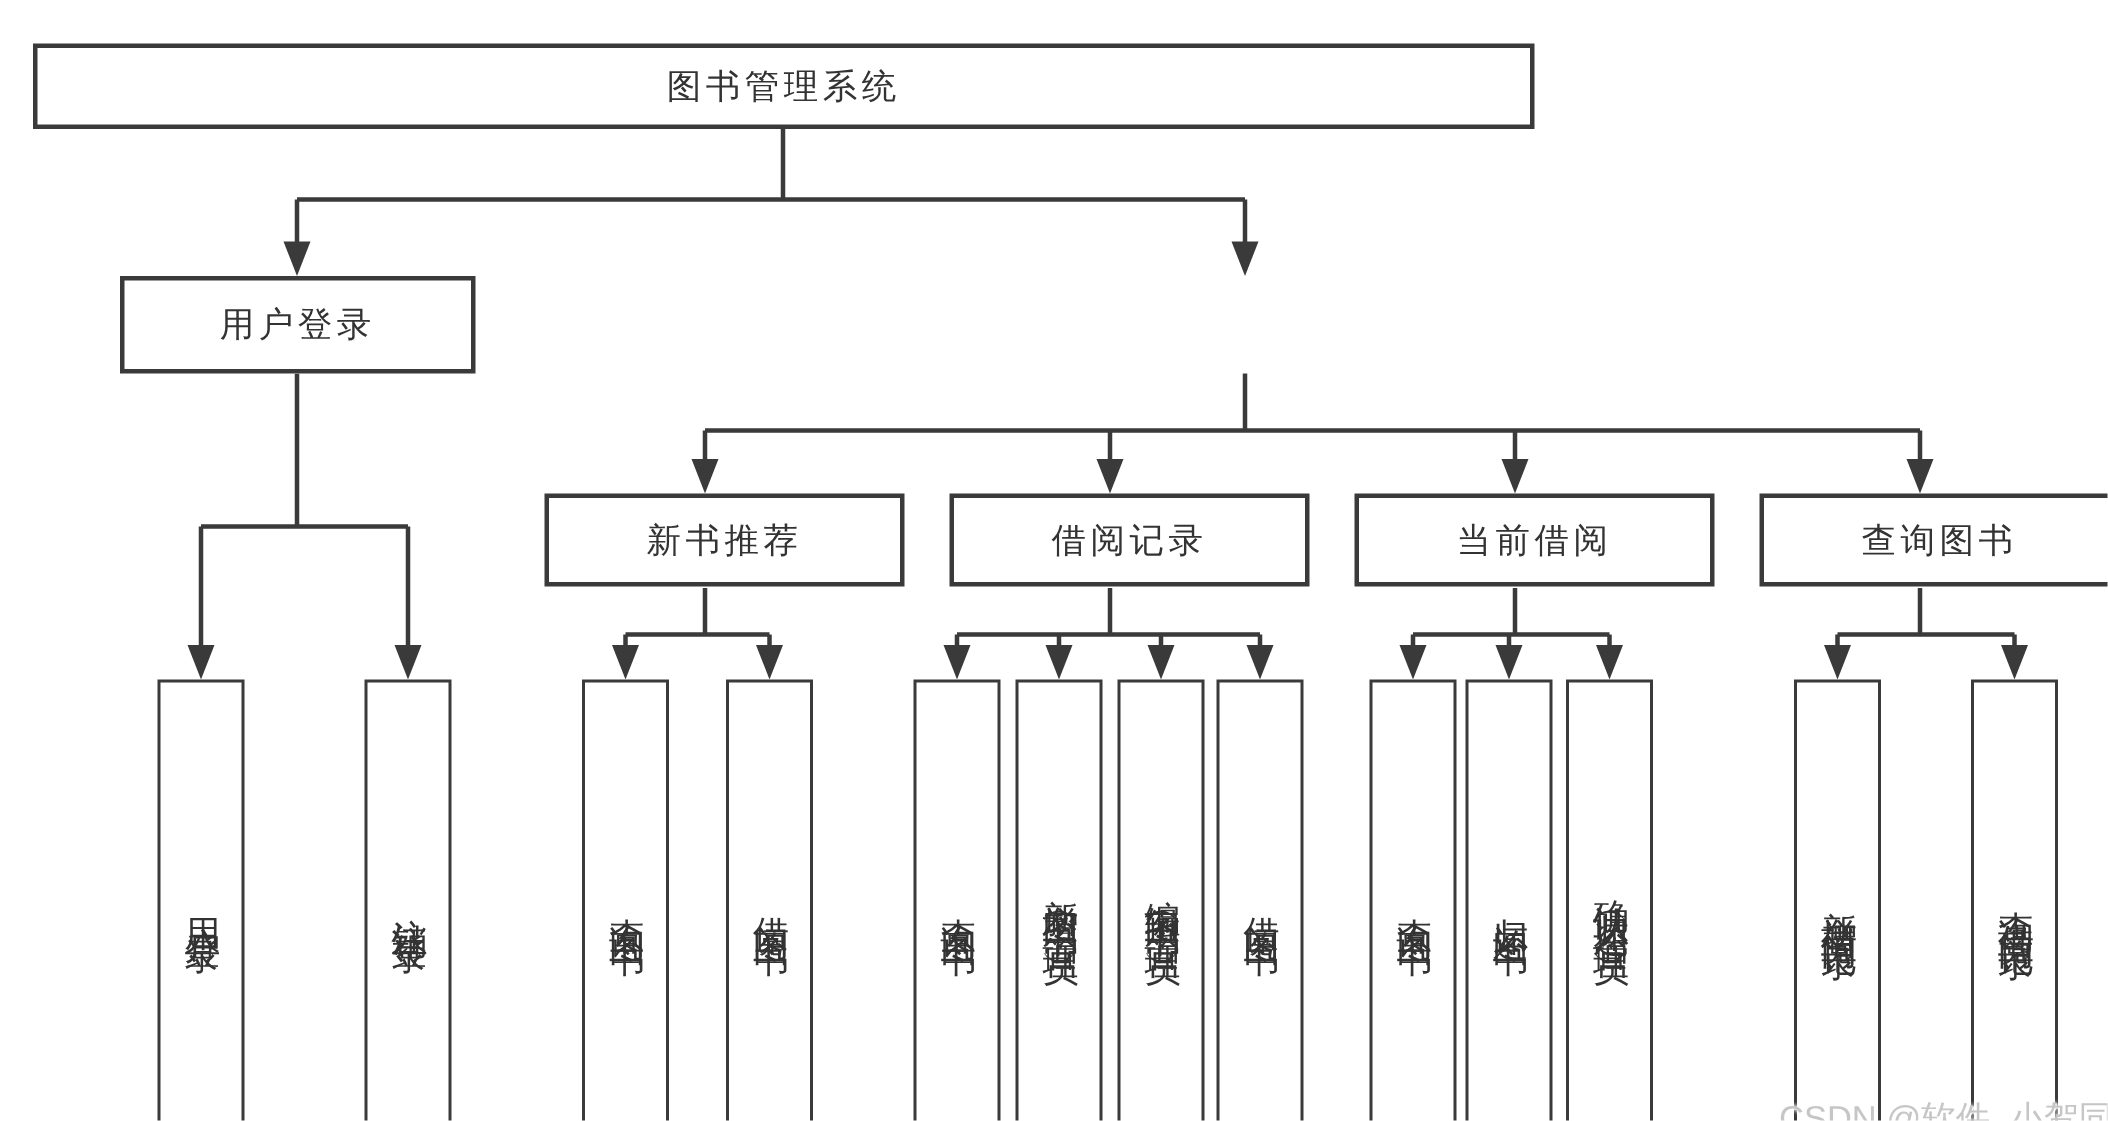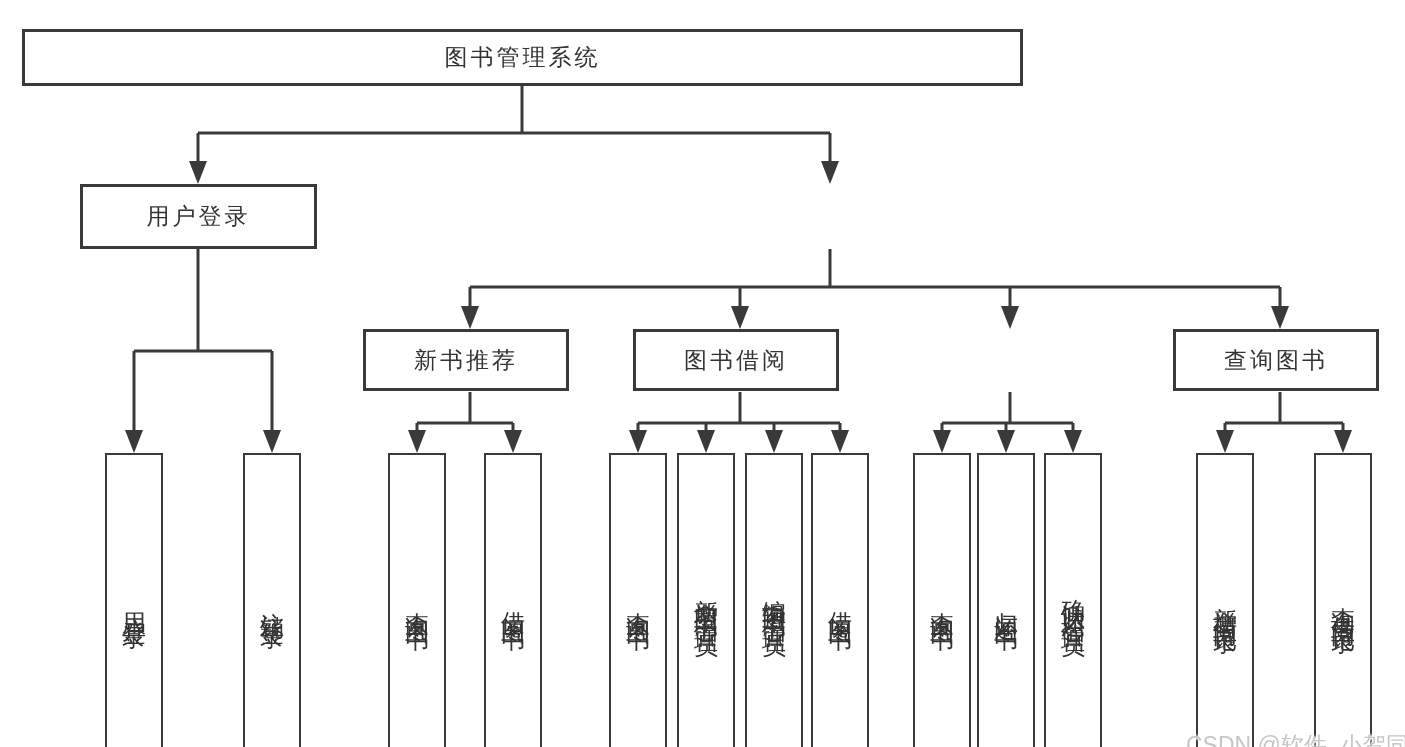--- a/index.html
+++ b/index.html
@@ -31,21 +31,21 @@
     white-space:nowrap;line-height:1;
   }
   .leaf{
     top:437px;width:58px;height:299px;border-width:2px;
   }
   .leaf .label{
     writing-mode:vertical-rl;text-orientation:mixed;
     font-size:24px;letter-spacing:5px;line-height:1;
   }
   .lvl2{top:168px;width:237px;height:65px;}
-  .lvl3{top:313px;width:206px;height:62px;}
+  .lvl3{top:313px;width:240px;height:62px;}
   .watermark{
     position:absolute;left:1186px;top:714px;z-index:5;
     color:var(--watermark);font-size:23px;white-space:nowrap;
     text-shadow:0 0 3px #fff,0 0 3px #fff,1px 1px 0 rgba(255,255,255,.8);
   }
 </style>
 </head>
 <body>
 
 <div class="diagram">
@@ -98,21 +98,24 @@
   </div>
 
   <div class="box lvl2" style="left:80px">
     <span class="label">用户登录</span>
   </div>
 
   <div class="box lvl3" style="left:363px">
     <span class="label">新书推荐</span>
   </div>
   <div class="box lvl3" style="left:633px">
-    <span class="label">图书借阅</span>
+    <span class="label">借阅记录</span>
+  </div>
+  <div class="box lvl3" style="left:903px">
+    <span class="label">当前借阅</span>
   </div>
   <div class="box lvl3" style="left:1173px">
     <span class="label">查询图书</span>
   </div>
 
   <div class="box leaf" style="left:105px">
     <span class="label">用户登录</span>
   </div>
   <div class="box leaf" style="left:243px">
     <span class="label">注销登录</span>

